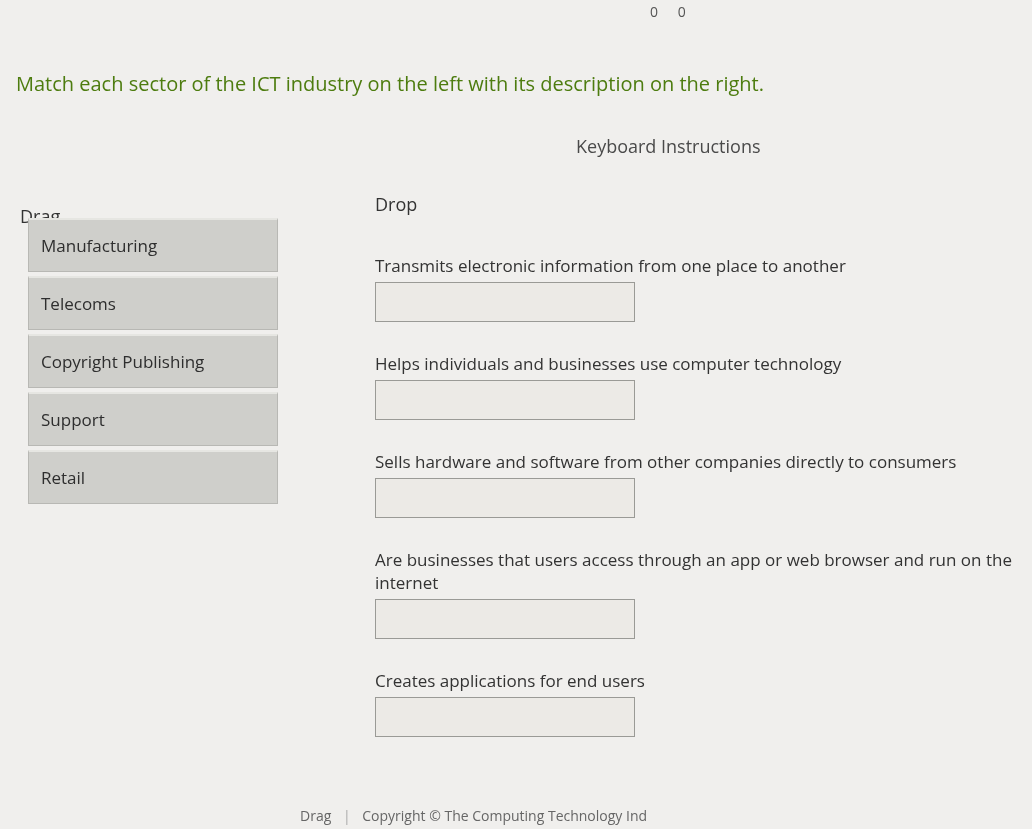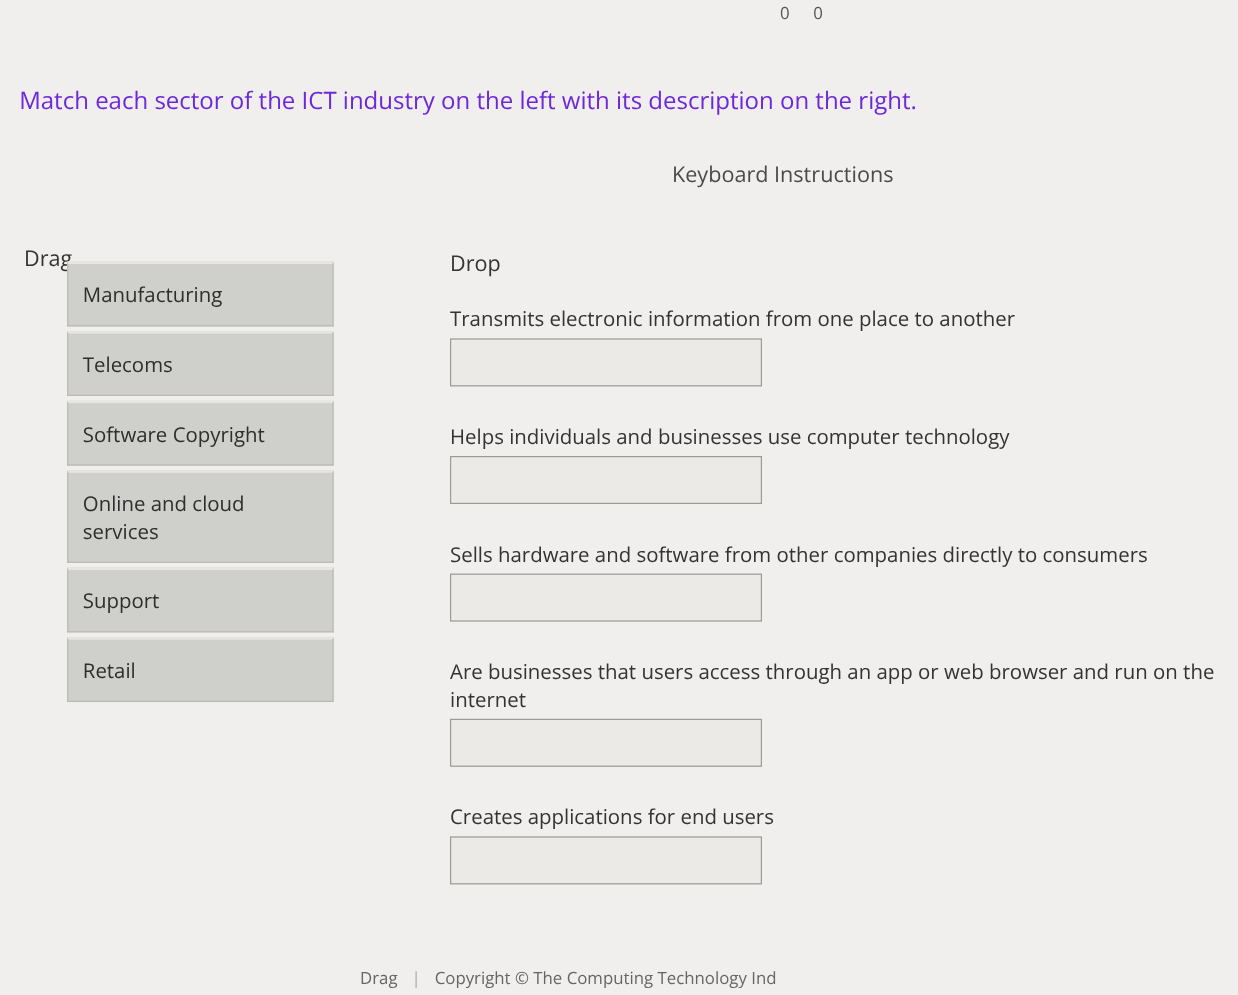--- a/index.html
+++ b/index.html
@@ -18,50 +18,50 @@
     left: 650px;
     font-size: 14px;
     letter-spacing: 8px;
     color: #555;
   }
   .prompt {
     position: absolute;
     top: 70px;
     left: 16px;
     font-size: 20px;
-    color: #6d28d9;
+    color: #4d7c0f;
   }
   .kb-instructions {
     position: absolute;
     top: 134px;
-    left: 560px;
+    left: 576px;
     font-size: 18px;
     color: #4a4a4a;
     cursor: pointer;
   }
   .drag-header {
     position: absolute;
     top: 172px;
     left: 20px;
     font-size: 18px;
     color: #333;
     margin-top: 32px;
   }
   .drop-header {
     position: absolute;
-    top: 208px;
+    top: 192px;
     left: 375px;
     font-size: 18px;
     color: #333;
   }
   .drag-column {
     position: absolute;
     top: 218px;
-    left: 56px;
-    width: 222px;
+    left: 28px;
+    width: 250px;
   }
   .drag-item {
     background: #cfcfcb;
     border: 1px solid #b8b8b4;
     border-top: 2px solid #e6e6e2;
     padding: 14px 12px;
     font-size: 17px;
     color: #2e2e2e;
     margin-bottom: 4px;
     cursor: grab;
@@ -108,22 +108,21 @@
 <div class="prompt">Match each sector of the ICT industry on the left with its description on the right.</div>
 
 <div class="kb-instructions">Keyboard Instructions</div>
 
 <div class="drag-header">Drag</div>
 <div class="drop-header">Drop</div>
 
 <div class="drag-column">
   <div class="drag-item">Manufacturing</div>
   <div class="drag-item">Telecoms</div>
-  <div class="drag-item">Software Copyright</div>
-  <div class="drag-item">Online and cloud services</div>
+  <div class="drag-item">Copyright Publishing</div>
   <div class="drag-item">Support</div>
   <div class="drag-item">Retail</div>
 </div>
 
 <div class="drop-column">
   <div class="drop-group">
     <div class="drop-label">Transmits electronic information from one place to another</div>
     <div class="drop-target"></div>
   </div>
   <div class="drop-group">

